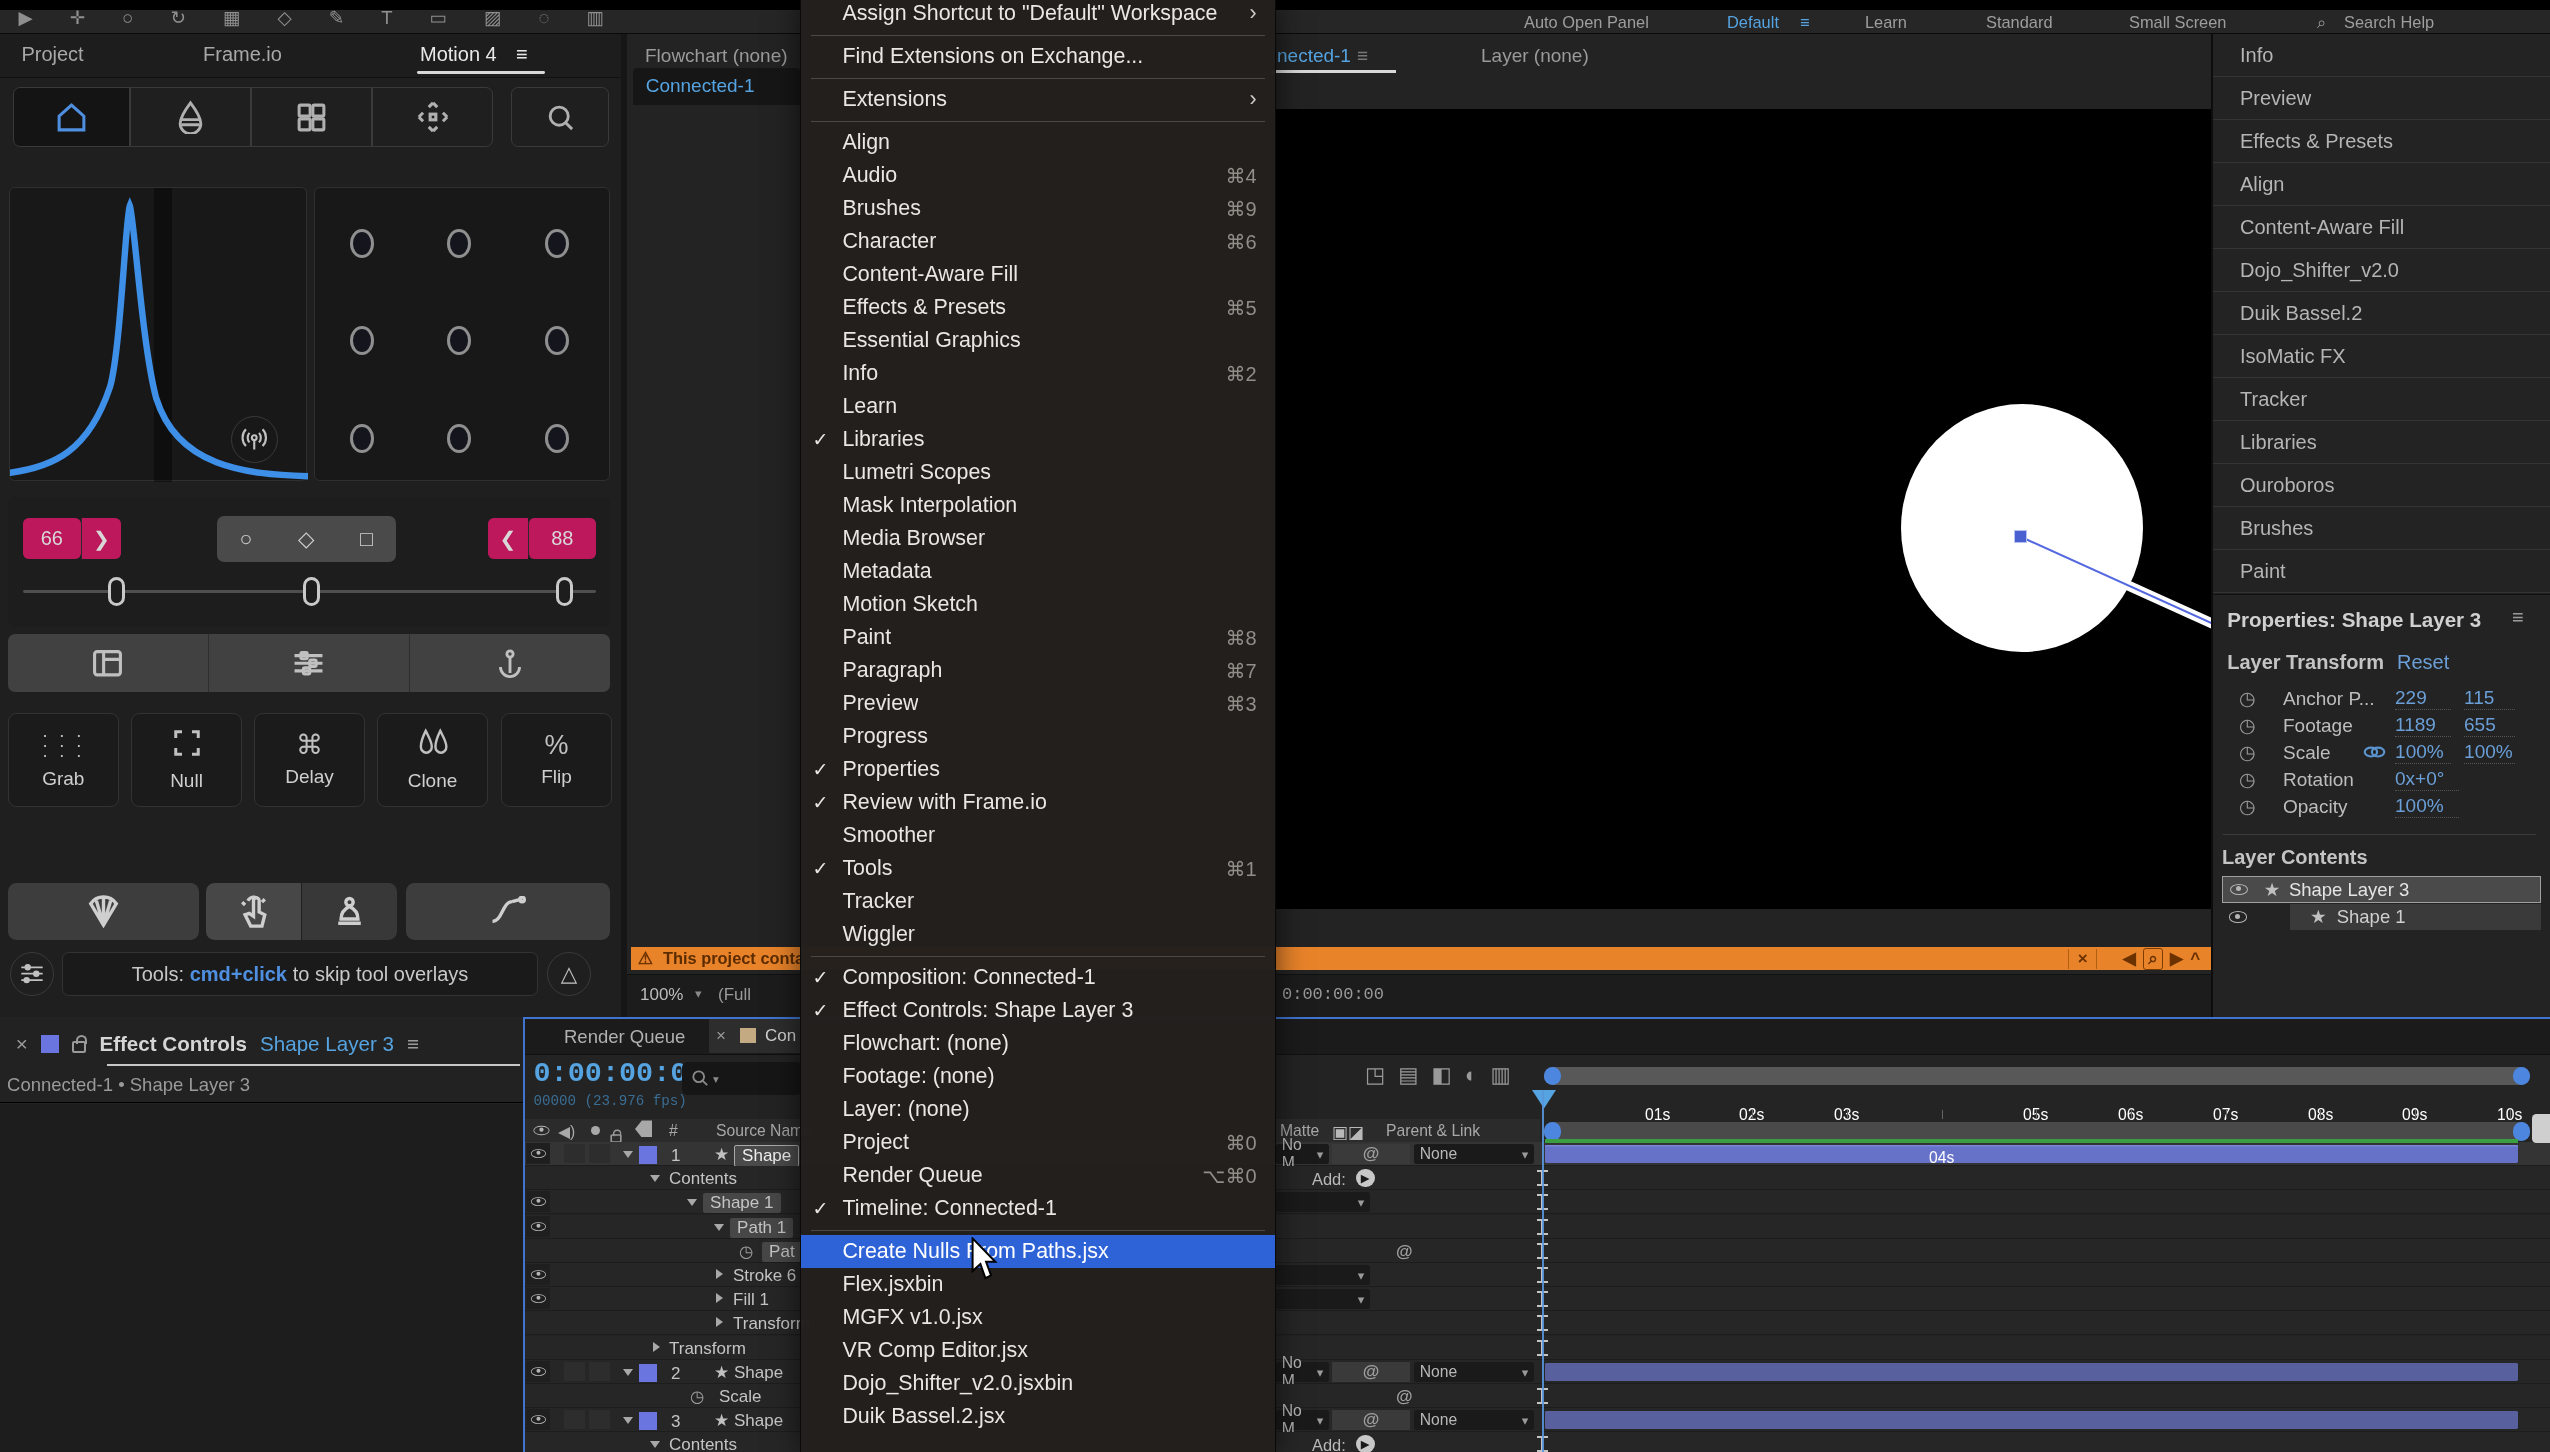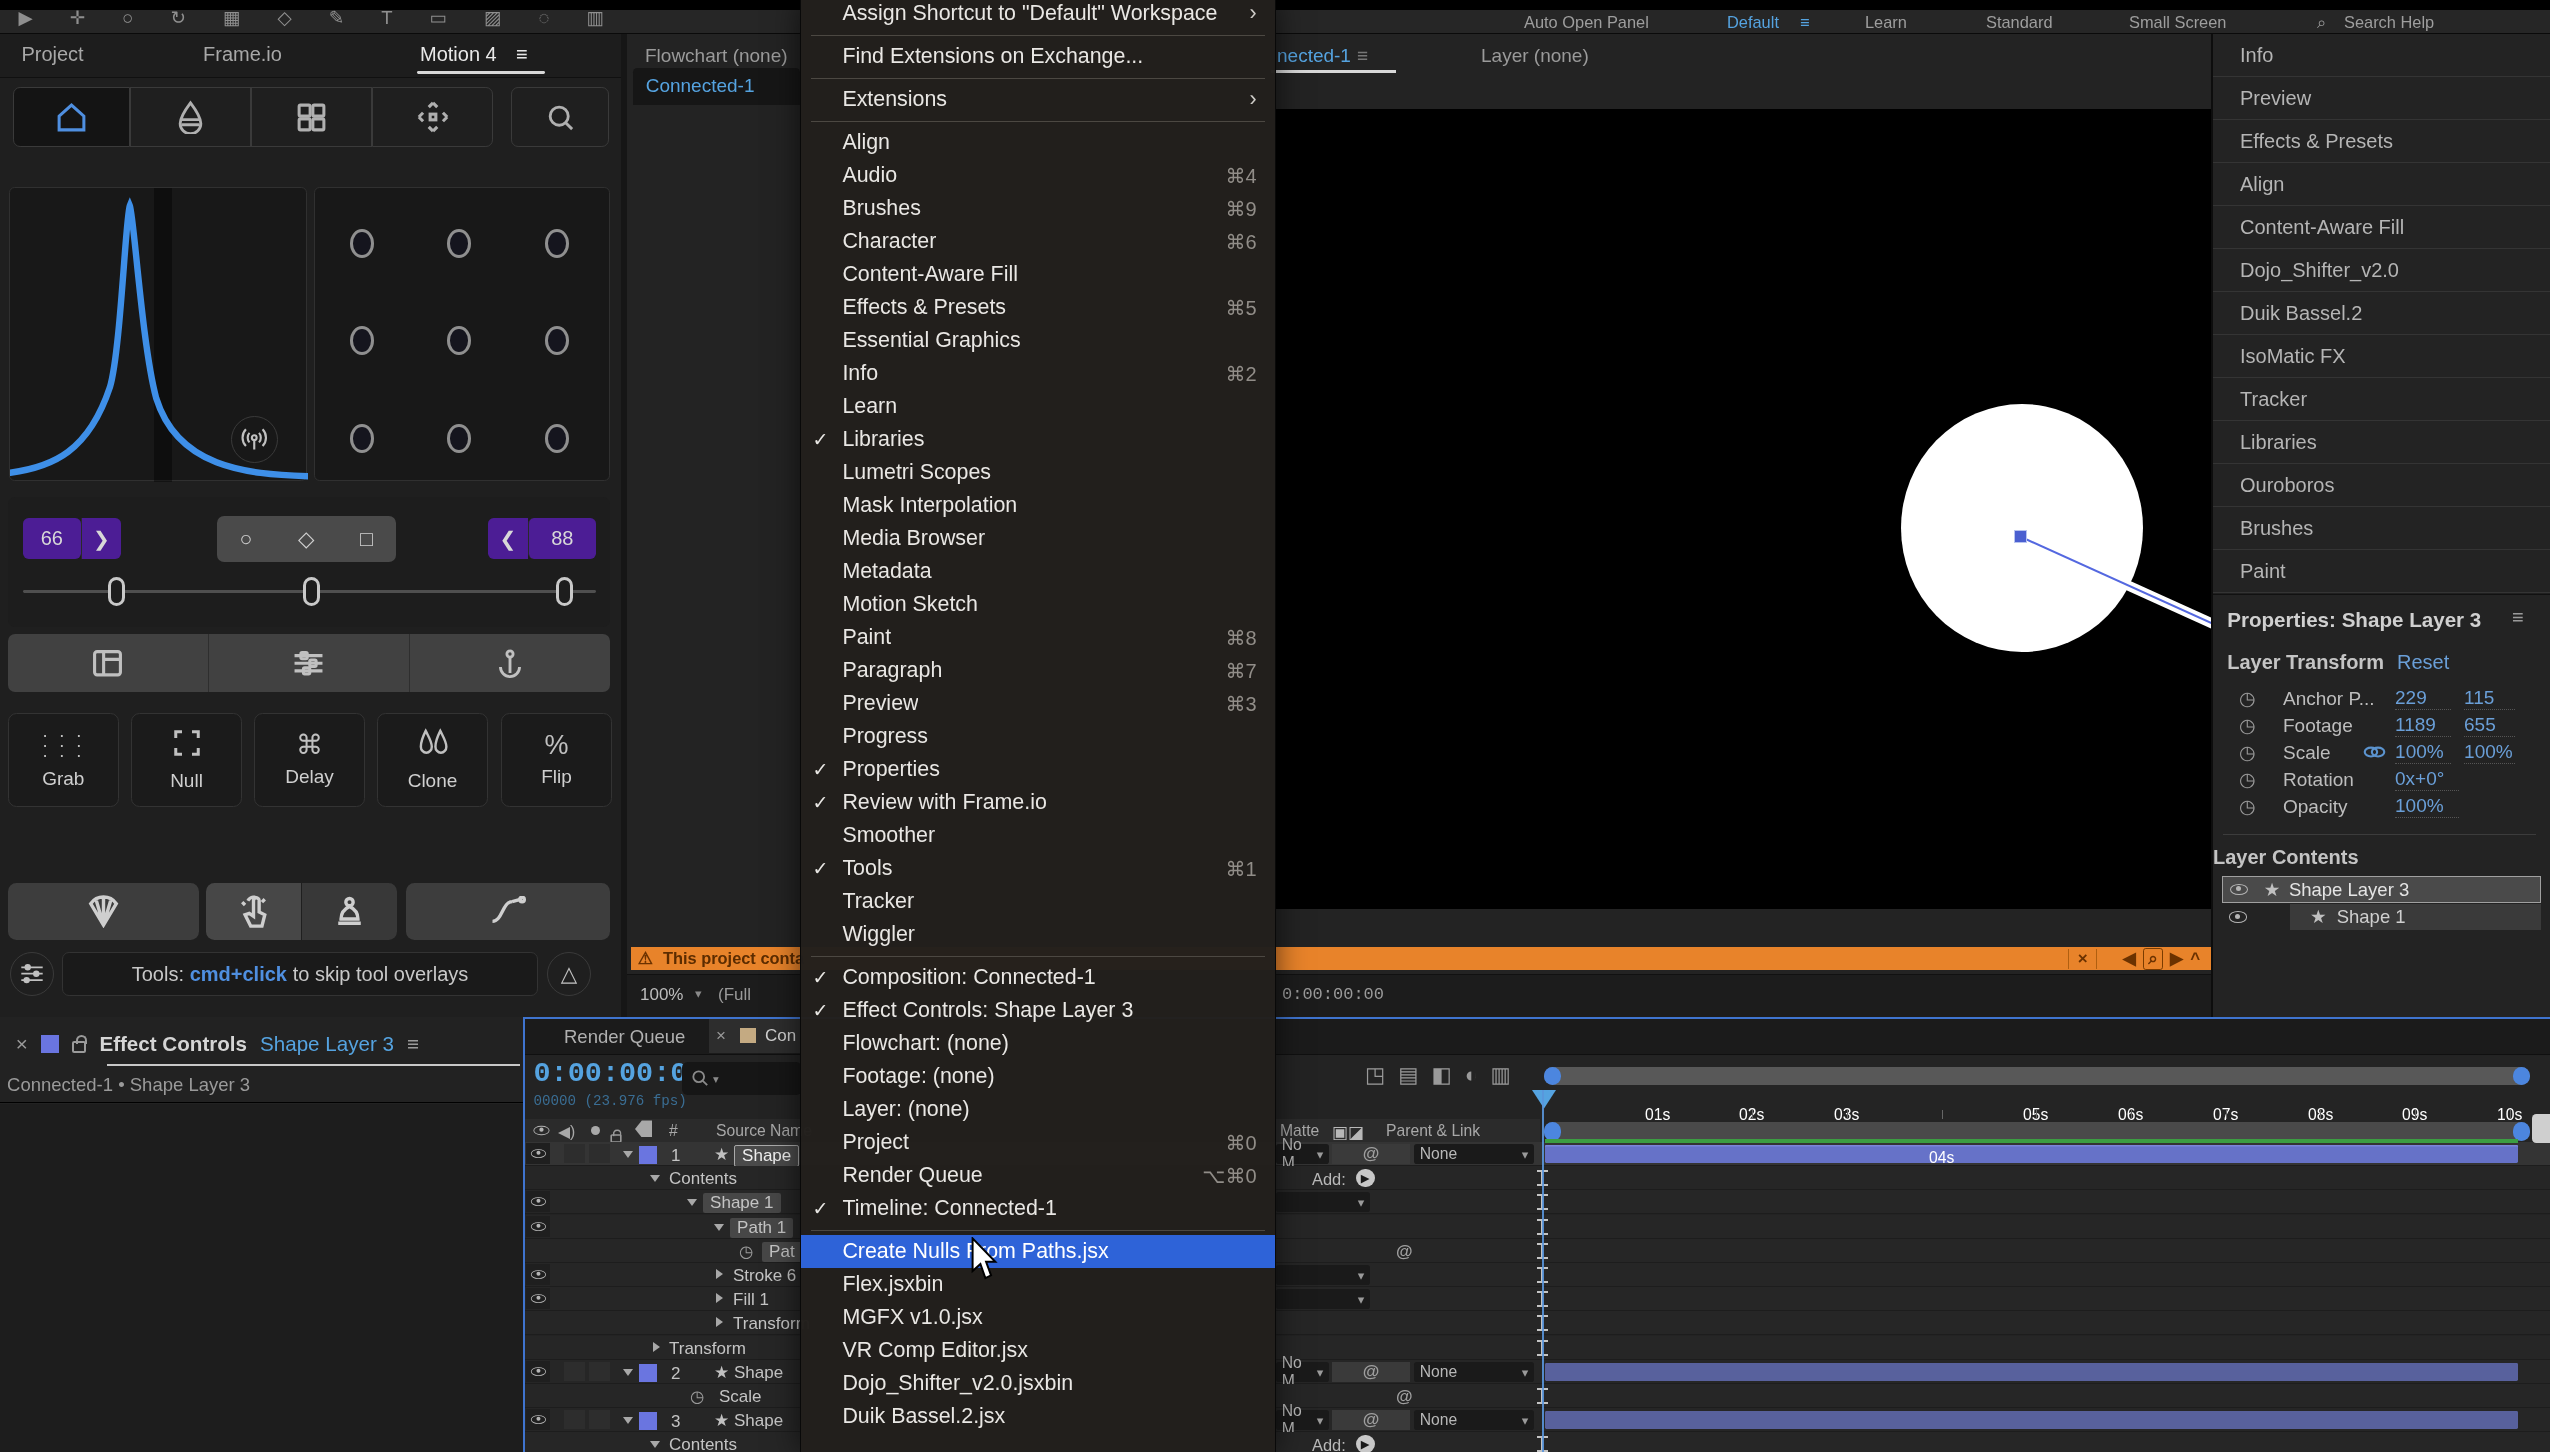--- a/index.html
+++ b/index.html
@@ -32,21 +32,21 @@
   
   #motion-tabs{position:absolute;left:0;top:0;width:100%;height:44px;background:#1d1d1d;border-bottom:1.4px solid #101010}
   .mtab{position:absolute;top:8.5px;font-size:20px;color:#a8a8a8}
   .mtab.active{color:#e8e8e8}
   .mtab-underline{position:absolute;top:37px;height:2.8px;background:#d8d8d8;border-radius:1.4px}
   .icon-cell{position:absolute;top:0;height:60px;border:1.4px solid #3a3a3a;display:flex;align-items:center;justify-content:center}
   .icon-cell svg{stroke:#b0b0b0;fill:none;stroke-width:2.2}
   .graph-box{position:absolute;background:#181818;border:1.4px solid #303030;border-radius:5.7px}
   .ring{position:absolute;width:24px;height:28.5px;border:3.6px solid #8f8f8f;border-radius:50%;background:#15151e}
   .ctrl-box{position:absolute;background:#1d1d1d;border-radius:7.1px}
-  .val-box{position:absolute;height:41px;background:#4c1d95;border-radius:5.7px;display:flex;align-items:center;justify-content:center;color:#d8d8d8;font-size:20px}
+  .val-box{position:absolute;height:41px;background:#be185d;border-radius:5.7px;display:flex;align-items:center;justify-content:center;color:#d8d8d8;font-size:20px}
   .seg-mid{position:absolute;height:46px;background:#4a4a4a;border-radius:7.1px;display:flex;align-items:center;justify-content:space-around;color:#d0d0d0;font-size:21.4px}
   .slider-track{position:absolute;height:2.8px;background:#4f4f4f;border-radius:1.4px}
   .slider-handle{position:absolute;width:17px;height:28.5px;border:3.6px solid #c9c9c9;border-radius:8.5px;background:#1d1d1d;top:-13.5px}
   .seg3{position:absolute;height:58px;background:#414141;border-radius:7.1px;display:flex}
   .seg3 > div{flex:1;display:flex;align-items:center;justify-content:center;border-right:1.4px solid #2e2e2e}
   .seg3 > div:last-child{border-right:none}
   .seg3 svg{stroke:#c0c0c0;fill:none;stroke-width:2.4}
   .act-btn{position:absolute;width:111px;height:94px;background:#1b1b1b;border:1.4px solid #333;border-radius:8.5px;display:flex;flex-direction:column;align-items:center;justify-content:center;gap:7.1px}
   .act-btn .lbl{font-size:19px;color:#cfcfcf}
   .act-btn .ic{color:#c0c0c0;font-size:27px;line-height:27px}
@@ -449,21 +449,21 @@
         <span class="nw" style="width:112px;margin-left:20px;color:#bdbdbd">Rotation</span>
         <span class="pval" style="width:64px">0x+0°</span>
       </div>
       <div class="prop-row" style="left:26px;top:198px">
         <span class="stopwatch">◷</span>
         <span class="nw" style="width:112px;margin-left:20px;color:#bdbdbd">Opacity</span>
         <span class="pval" style="width:64px">100%</span>
       </div>
 
       <div class="abs" style="left:10px;top:239px;width:313px;height:1.4px;background:#3c3c3c"></div>
-      <div class="abs nw" style="left:0;top:251px;font-size:20px;font-weight:bold;color:#c4c4c4">Layer Contents</div>
+      <div class="abs nw" style="left:9px;top:251px;font-size:20px;font-weight:bold;color:#c4c4c4">Layer Contents</div>
 
       <div class="abs" style="left:8.5px;top:281px;width:319px;height:27px;background:#4a4a4a;border:1.4px solid #a0a0a0;display:flex;align-items:center">
         <span class="eye-ic" style="margin-left:7.1px"></span>
         <span class="star" style="margin-left:15.7px;font-size:18.5px">★</span>
         <span class="nw" style="margin-left:8.5px;font-size:18.5px;color:#e4e4e4">Shape Layer 3</span>
       </div>
       <div class="abs" style="left:8.5px;top:309px;width:319px;height:26px;display:flex;align-items:center">
         <span class="eye-ic" style="margin-left:7.1px"></span>
         <span class="abs" style="left:68px;top:0;width:251px;height:26px;background:#3a3a3a"></span>
         <span class="star" style="margin-left:63px;font-size:18.5px;position:relative">★</span>

